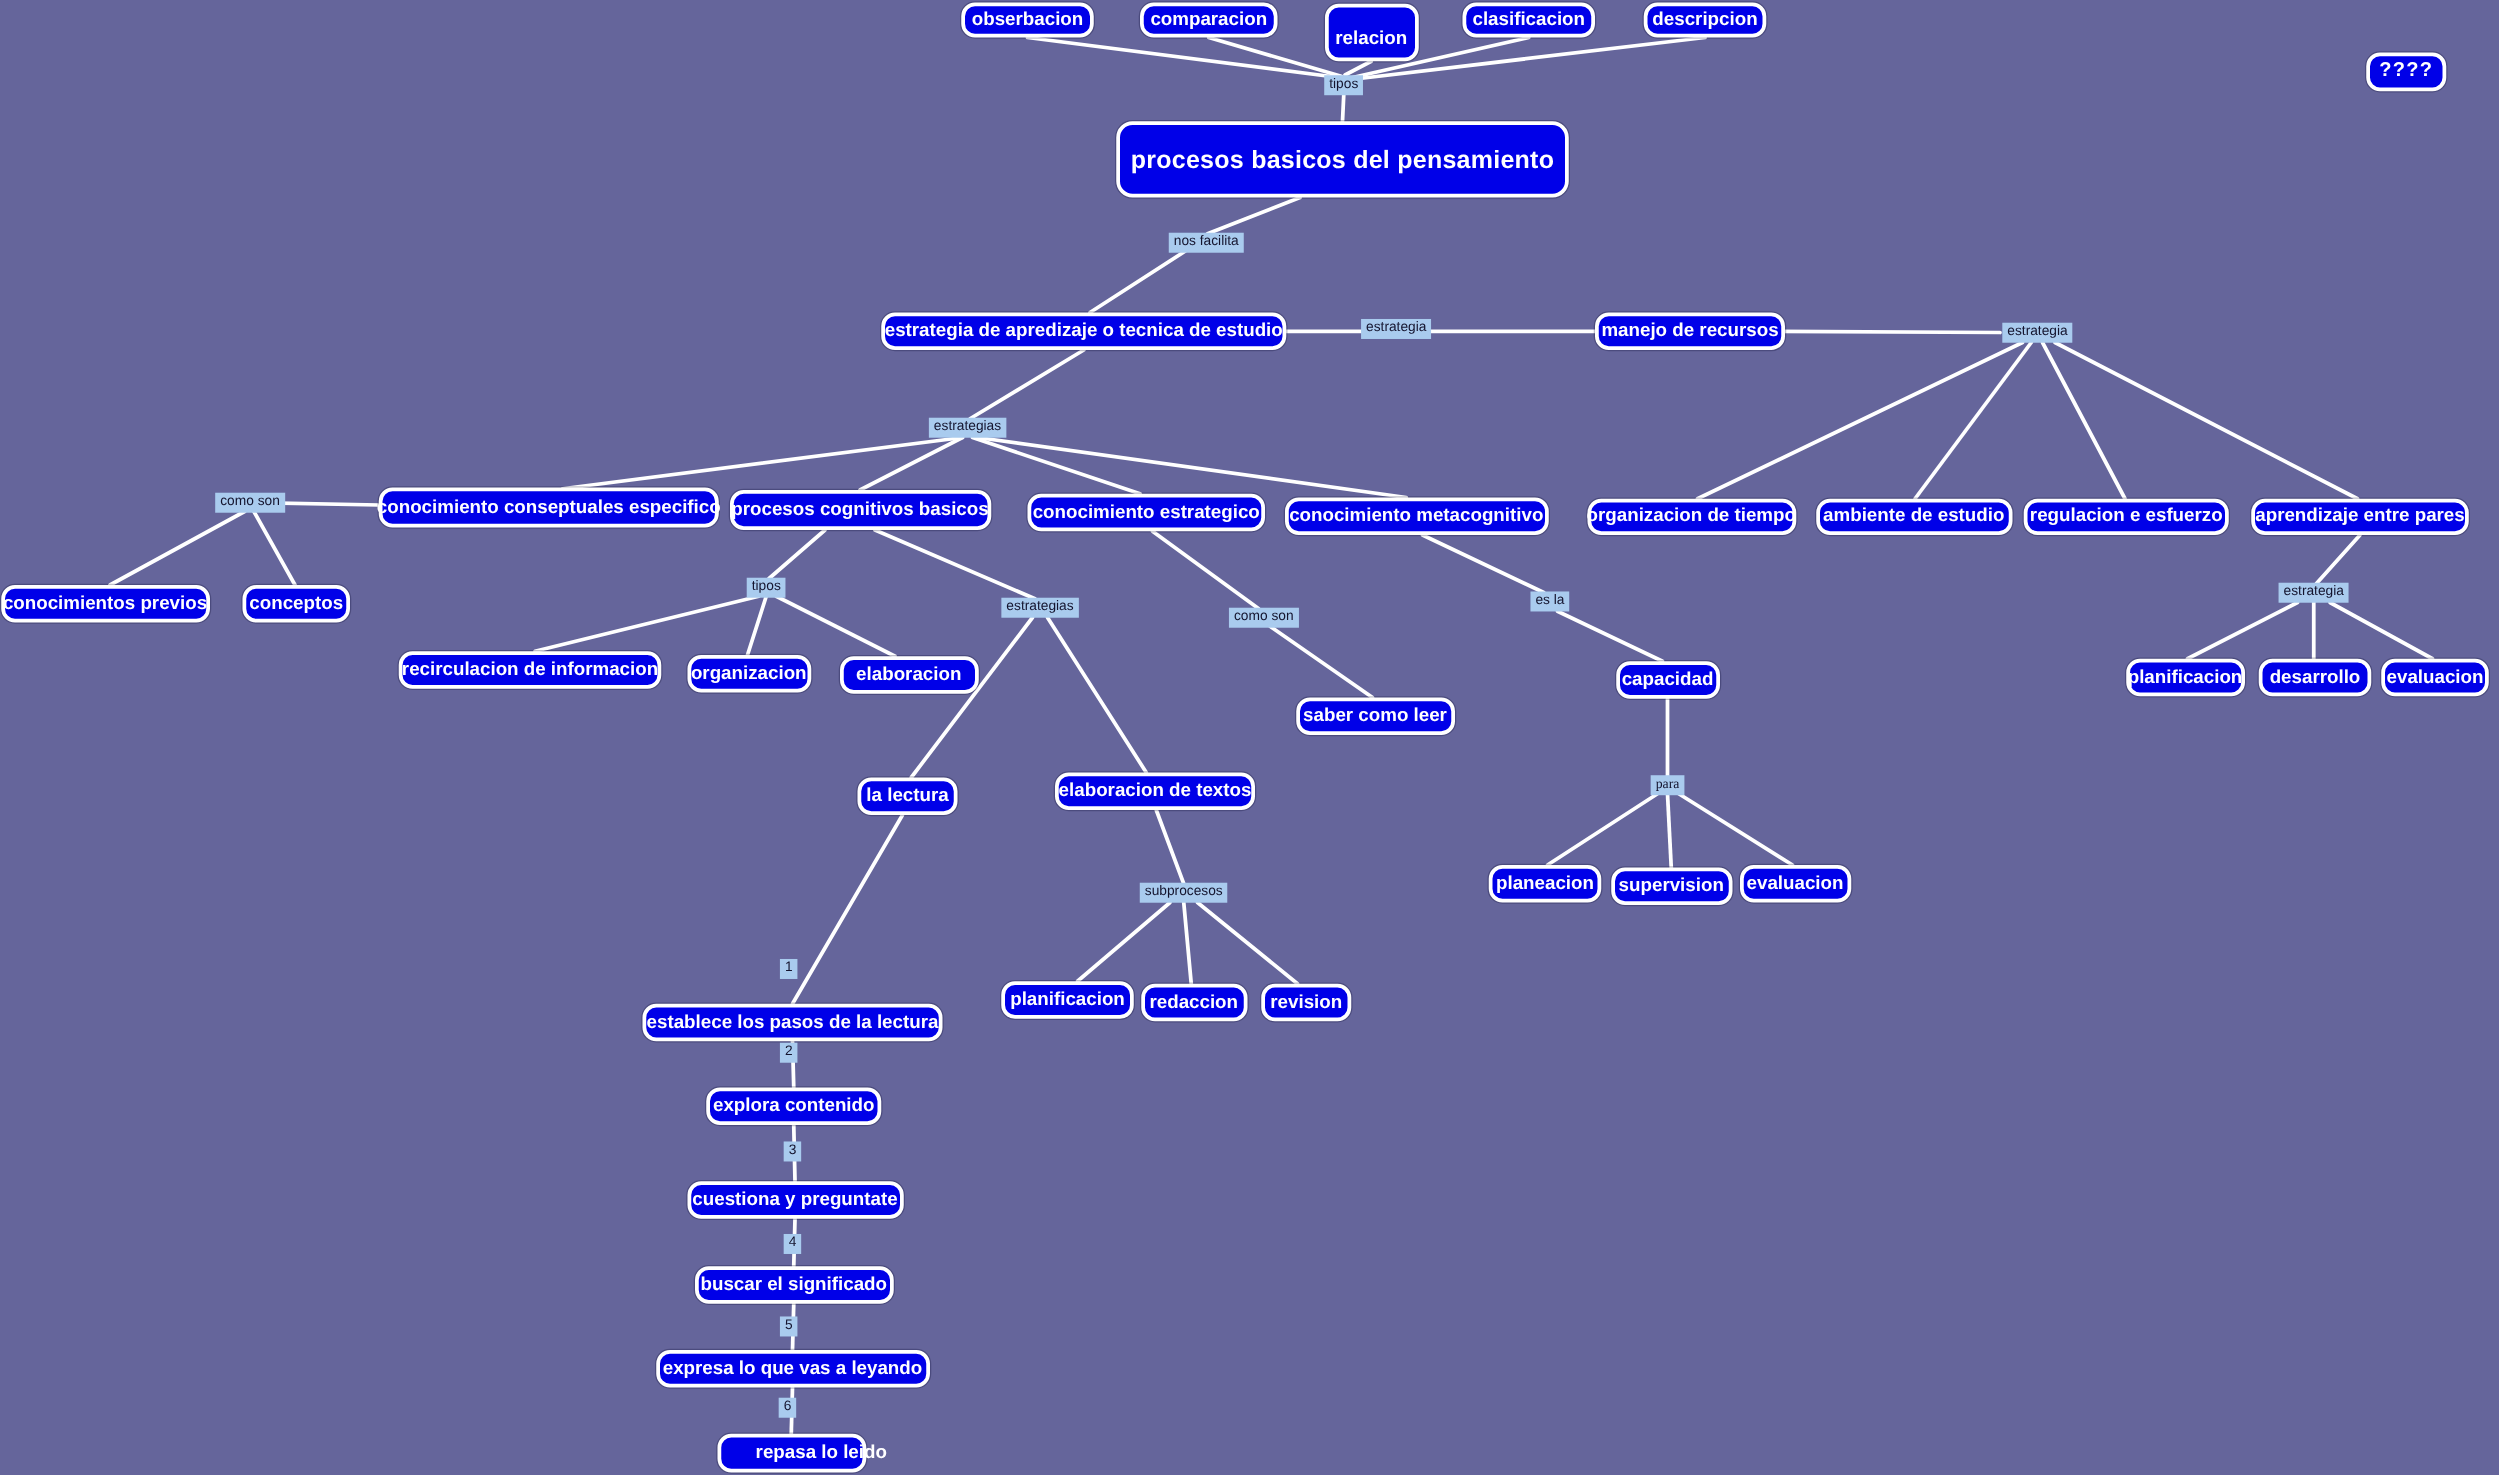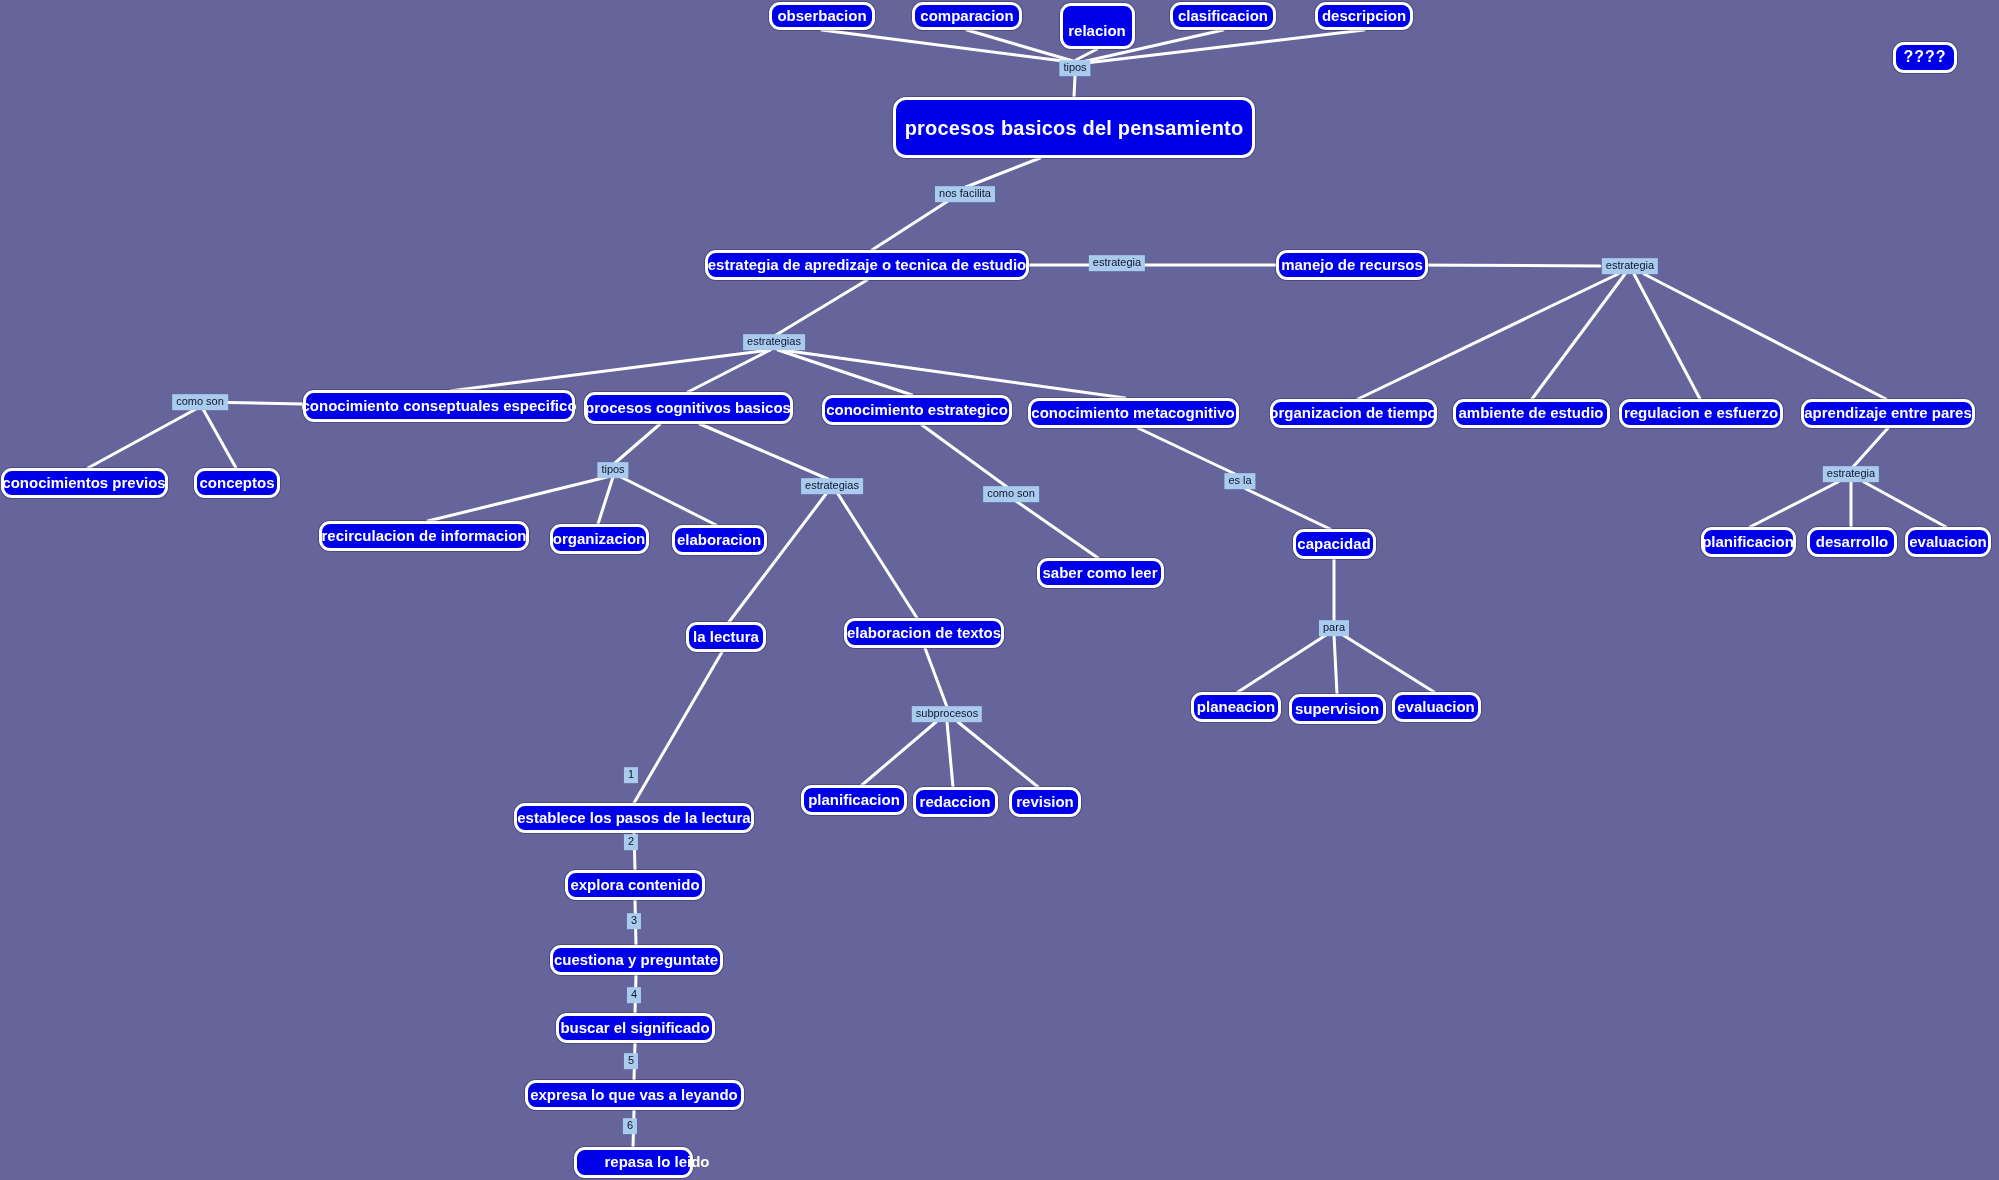--- a/index.html
+++ b/index.html
@@ -126,21 +126,21 @@
       <div class="concept" style="left: 822px; top: 395px; width: 190px; height: 30px;">conocimiento estrategico</div>
       <div class="concept" style="left: 1027.5px; top: 398px; width: 211px; height: 30px;">conocimiento metacognitivo</div>
       <div class="concept" style="left: 1269.5px; top: 398.5px; width: 167px; height: 29px;">organizacion de tiempo</div>
       <div class="concept" style="left: 1452.5px; top: 398.5px; width: 157px; height: 29px;">ambiente de estudio</div>
       <div class="concept" style="left: 1619px; top: 398.5px; width: 164px; height: 29px;">regulacion e esfuerzo</div>
       <div class="concept" style="left: 1801px; top: 398.5px; width: 174px; height: 29px;">aprendizaje entre pares</div>
       <div class="concept" style="left: 0.5px; top: 468px; width: 167px; height: 30px;">conocimientos previos</div>
       <div class="concept" style="left: 194px; top: 468px; width: 86px; height: 30px;">conceptos</div>
       <div class="concept" style="left: 319px; top: 521px; width: 210px; height: 30px;">recirculacion de informacion</div>
       <div class="concept" style="left: 549.5px; top: 524px; width: 99px; height: 30px;">organizacion</div>
-      <div class="concept" style="left: 671.5px; top: 525px; width: 95px; height: 30px;">elaboracion</div>
+      <div class="concept" style="left: 671.5px; top: 525px; width: 111px; height: 30px;">elaboracion</div>
       <div class="concept" style="left: 1036.5px; top: 558px; width: 127px; height: 30px;">saber como leer</div>
       <div class="concept" style="left: 1292.5px; top: 529px; width: 83px; height: 30px;">capacidad</div>
       <div class="concept" style="left: 1700.5px; top: 527px; width: 95px; height: 30px;">planificacion</div>
       <div class="concept" style="left: 1807px; top: 527px; width: 90px; height: 30px;">desarrollo</div>
       <div class="concept" style="left: 1905px; top: 527px; width: 86px; height: 30px;">evaluacion</div>
       <div class="concept" style="left: 686px; top: 622px; width: 80px; height: 30px;">la lectura</div>
       <div class="concept" style="left: 844px; top: 618px; width: 160px; height: 30px;">elaboracion de textos</div>
       <div class="concept" style="left: 1191px; top: 692px; width: 90px; height: 30px;">planeacion</div>
       <div class="concept" style="left: 1288.5px; top: 694px; width: 97px; height: 30px;">supervision</div>
       <div class="concept" style="left: 1391.5px; top: 692px; width: 89px; height: 30px;">evaluacion</div>
@@ -157,21 +157,21 @@
       <div class="link-label" style="left: 965px; top: 194px;">nos facilita</div>
       <div class="link-label" style="left: 1117px; top: 263px;">estrategia</div>
       <div class="link-label" style="left: 1630px; top: 266px;">estrategia</div>
       <div class="link-label" style="left: 774px; top: 342px;">estrategias</div>
       <div class="link-label" style="left: 200px; top: 402px;">como son</div>
       <div class="link-label" style="left: 613px; top: 470px;">tipos</div>
       <div class="link-label" style="left: 832px; top: 486px;">estrategias</div>
       <div class="link-label" style="left: 1011px; top: 494px;">como son</div>
       <div class="link-label" style="left: 1240px; top: 481px;">es la</div>
       <div class="link-label" style="left: 1851px; top: 474px;">estrategia</div>
-      <div class="link-label" style="left: 1334px; top: 628px;">para</div>
+      <div class="link-label" style="left: 1334px; top: 628px; font-family: Liberation Serif, serif;">para</div>
       <div class="link-label" style="left: 947px; top: 714px;">subprocesos</div>
       <div class="link-label" style="left: 631px; top: 775px;">1</div>
       <div class="link-label" style="left: 631px; top: 842px;">2</div>
       <div class="link-label" style="left: 634px; top: 921px;">3</div>
       <div class="link-label" style="left: 634px; top: 995px;">4</div>
       <div class="link-label" style="left: 631px; top: 1061px;">5</div>
       <div class="link-label" style="left: 630px; top: 1126px;">6</div>
     </div>
 </div>
 

